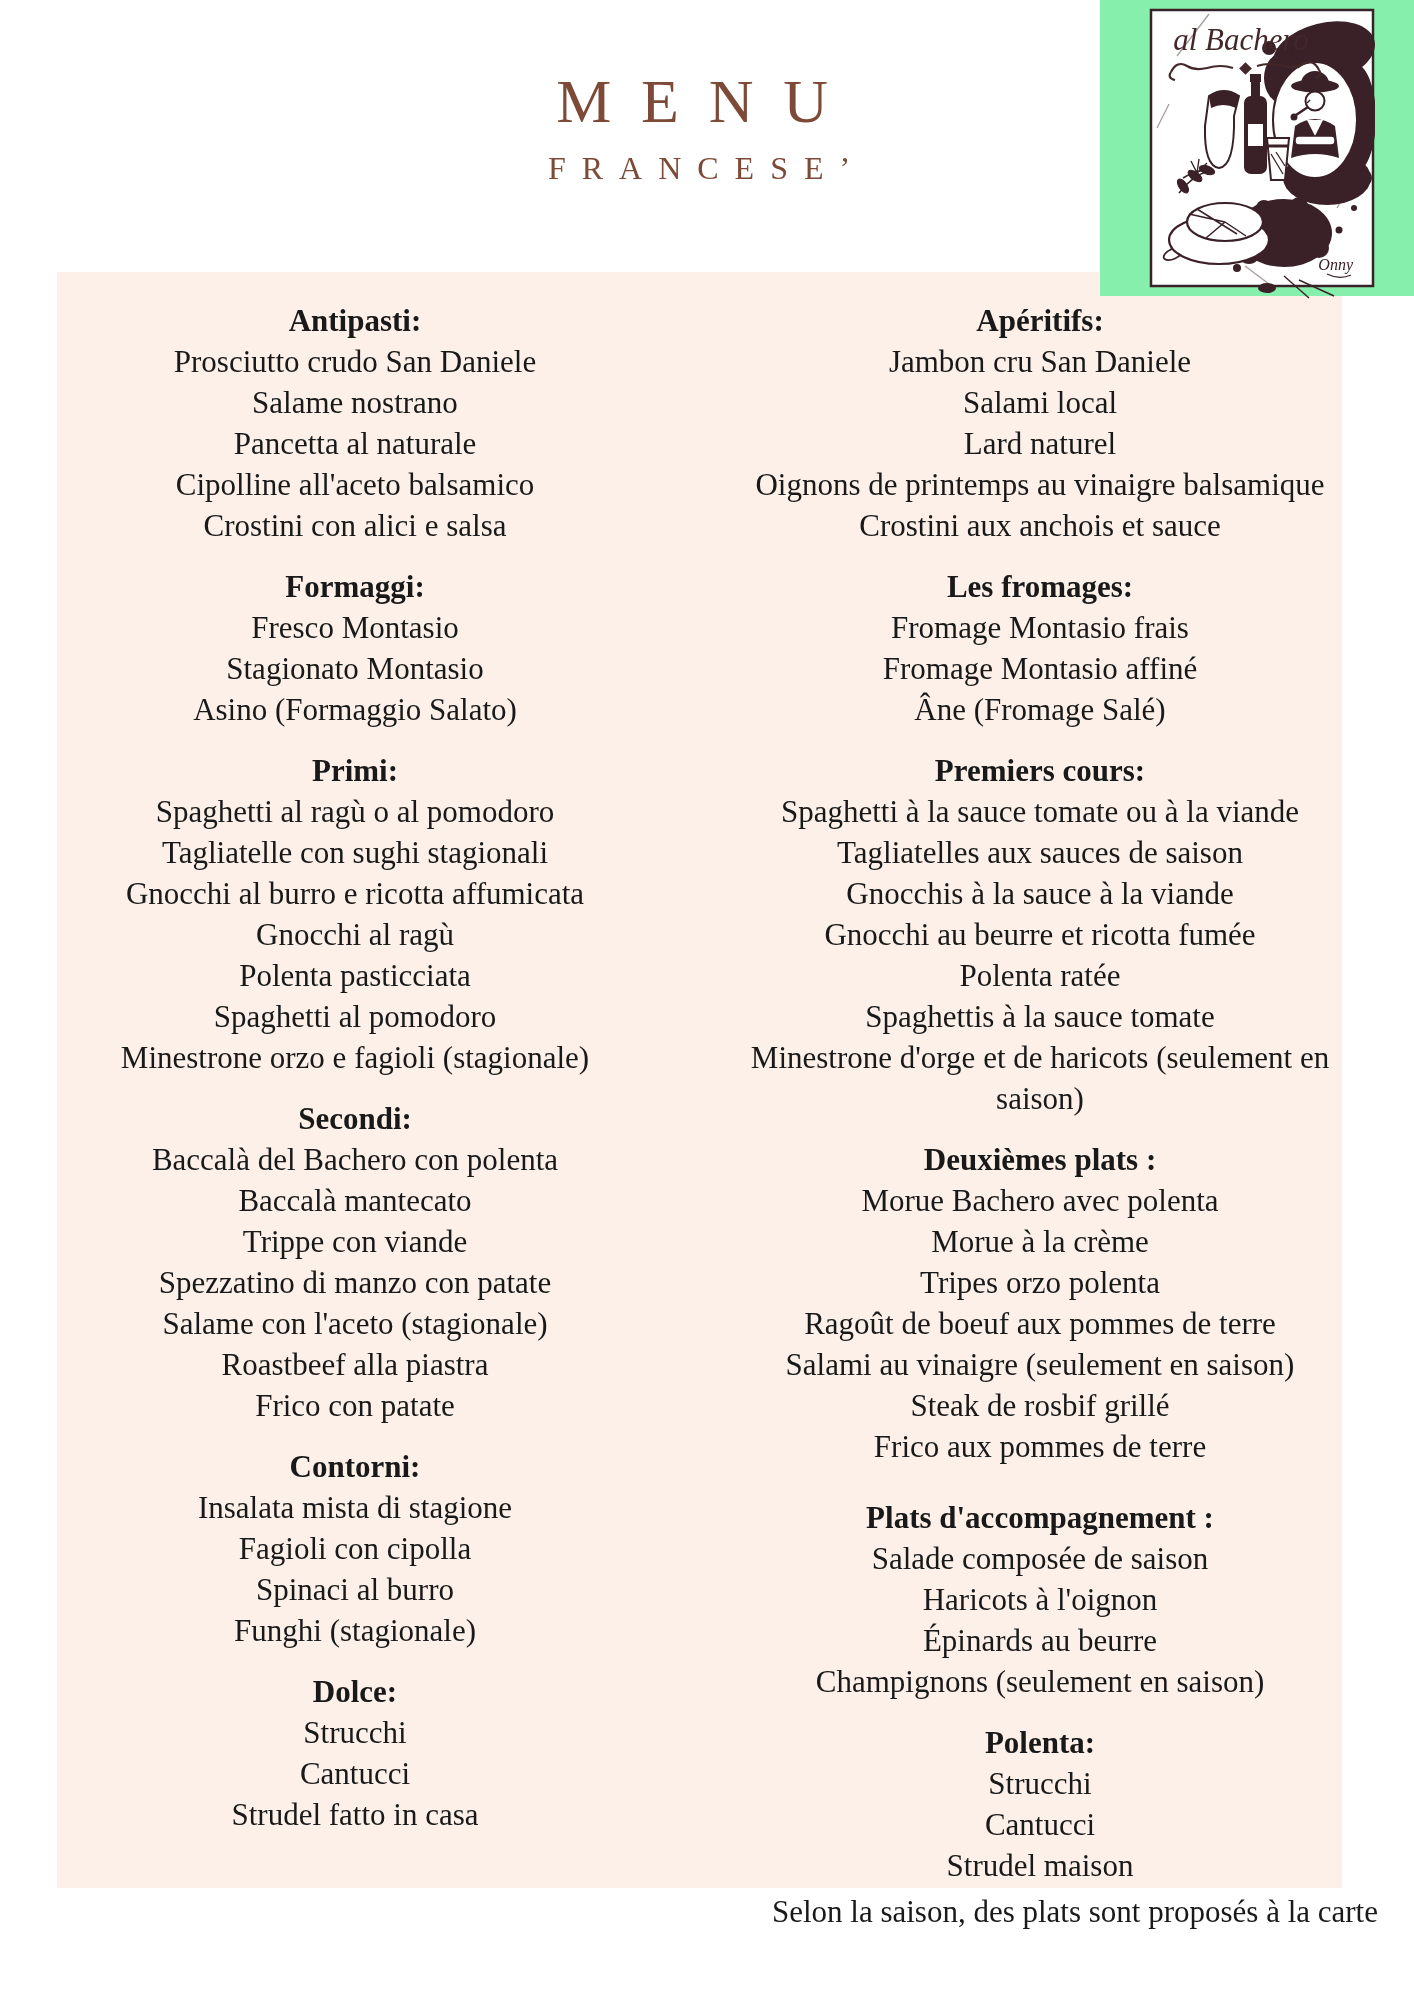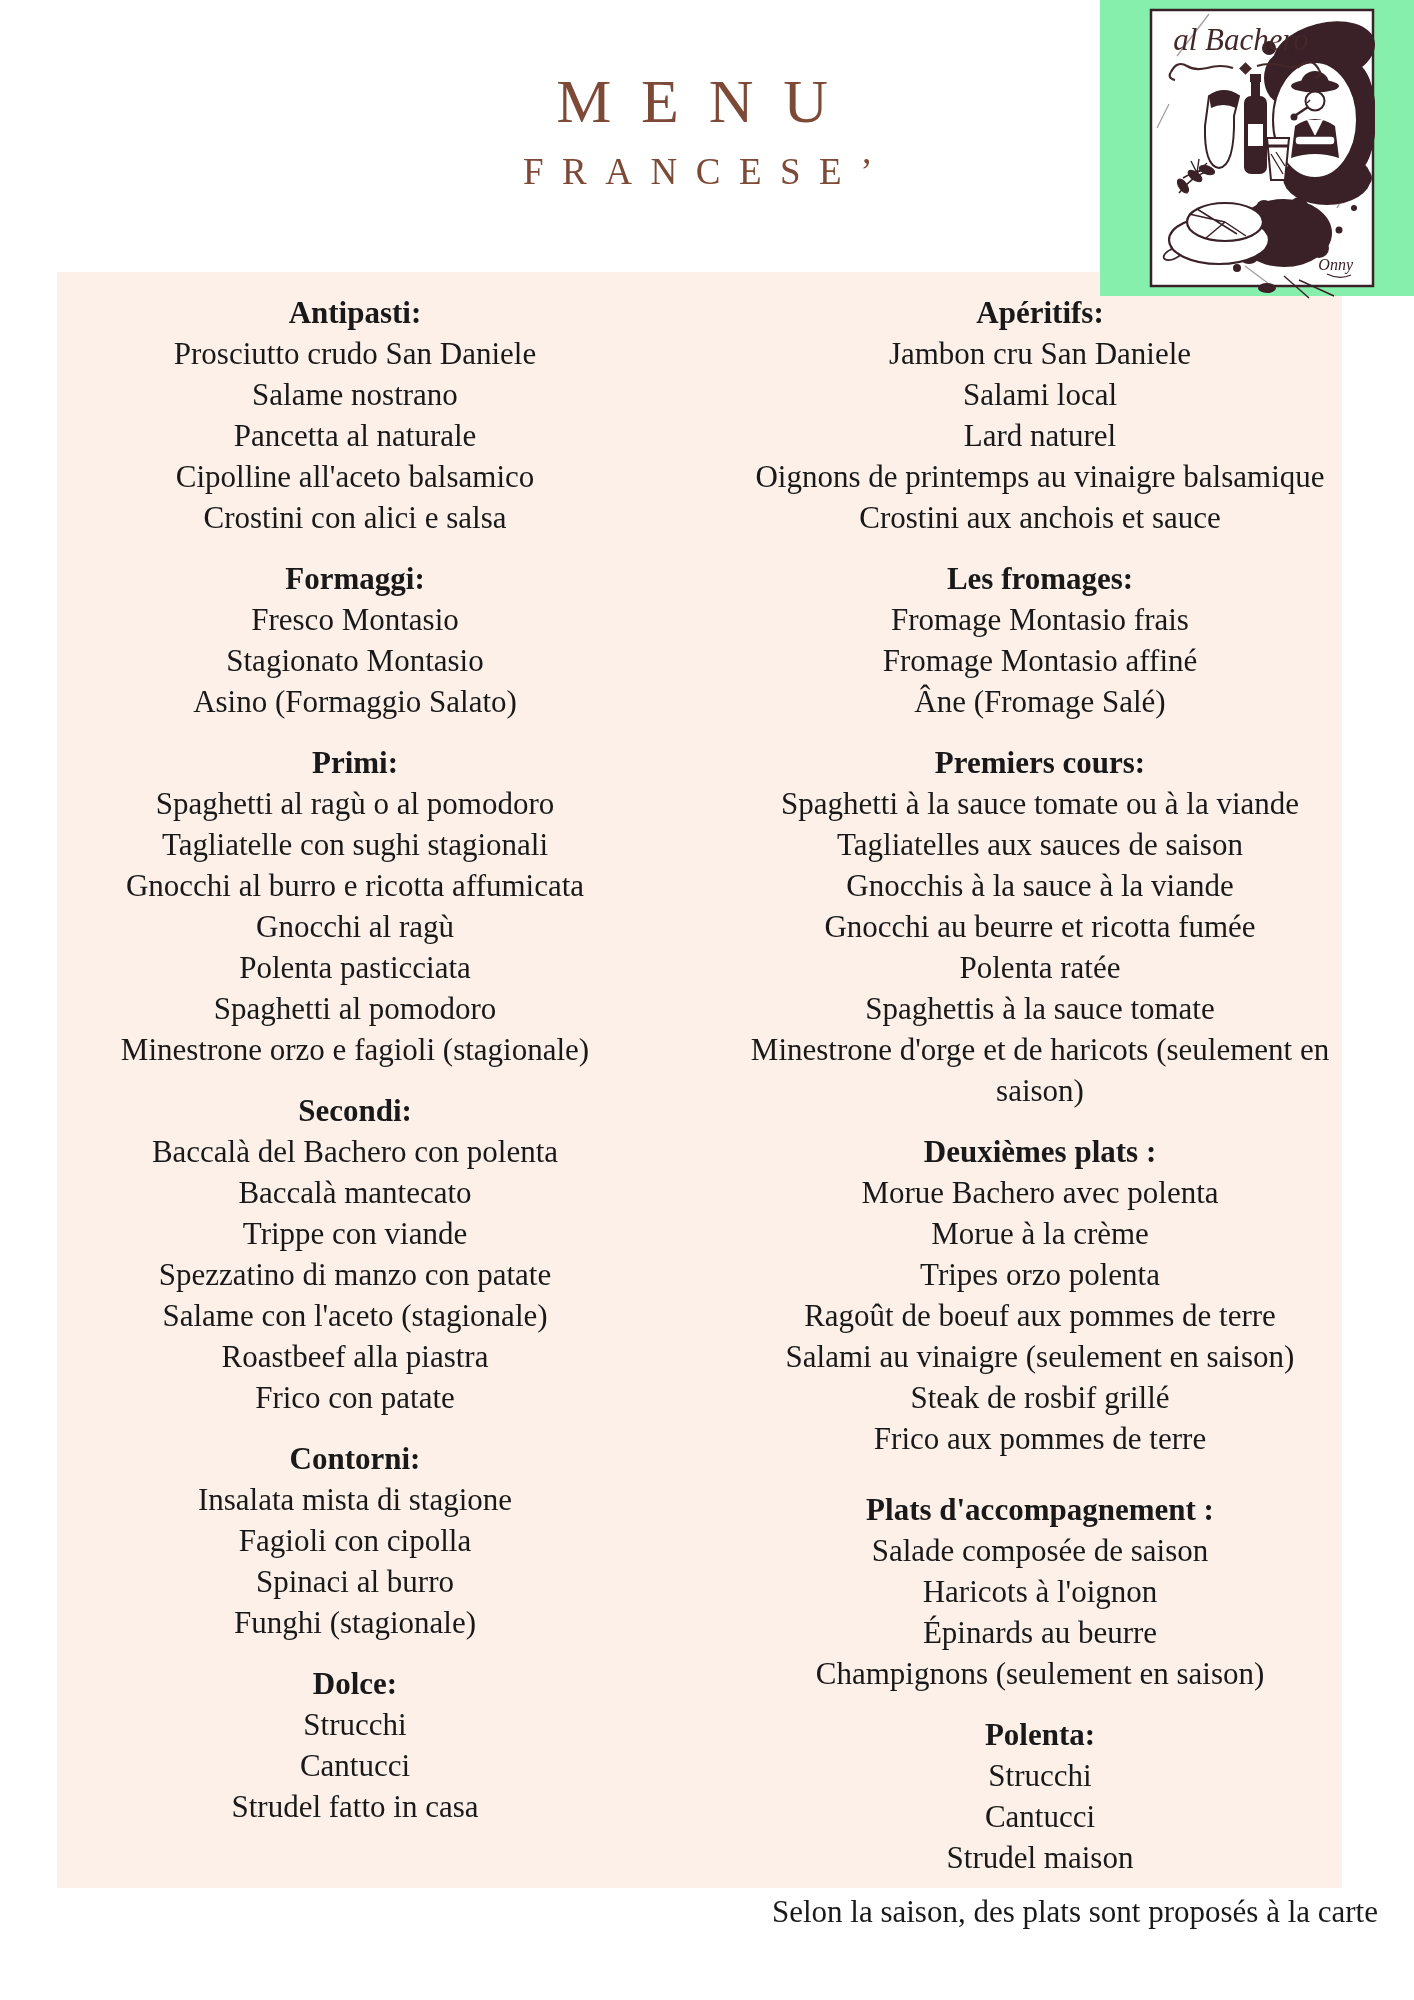--- a/index.html
+++ b/index.html
@@ -10,42 +10,42 @@
   }
   
   .title-block{position:absolute;left:0;top:0;width:1414px;text-align:center;}
   .title-line1{
     position:absolute;left:0;right:0;top:66px;
     font-size:62px;letter-spacing:0.48em;font-weight:400;
     color:#7d4a37;
   }
   .title-line2{
     position:absolute;left:0;right:0;top:150px;
-    font-size:37px;letter-spacing:0.5em;font-weight:400;
+    font-size:32px;letter-spacing:0.5em;font-weight:400;
     color:#7d4a37;
   }
   
   .menu-panel{
     position:absolute;left:57px;top:272px;width:1285px;height:1616px;
     background:#fcf0e8;
   }
   
   .logo-plate{
     position:absolute;left:1100px;top:0;width:314px;height:296px;
     background:#86efac;
   }
   .logo-svg{position:absolute;left:49px;top:8px;}
   
   .col{
     position:absolute;top:284px;text-align:center;
     font-size:31px;line-height:41px;color:#191919;
   }
   .col-left{left:57px;width:596px;}
   .col-right{left:690px;width:700px;}
-  .menu-section{margin:8px 0 20px 0;}
+  .menu-section{margin:16px 0 20px 0;}
   .menu-section.extra-gap{margin-top:30px;}
   .menu-heading{font-weight:bold;white-space:pre;}
   .menu-item{white-space:pre;}
   
   .footer-note{
     position:absolute;top:1891px;right:36px;
     font-size:31px;line-height:41px;color:#191919;white-space:pre;
   }
 </style>
 </head>

